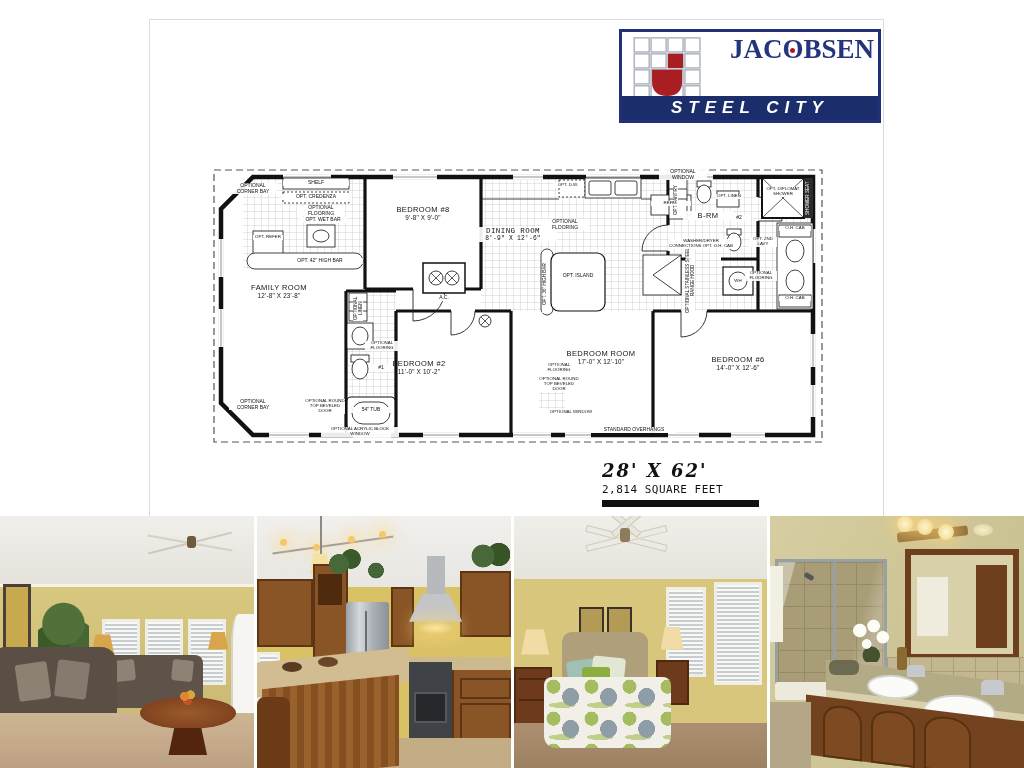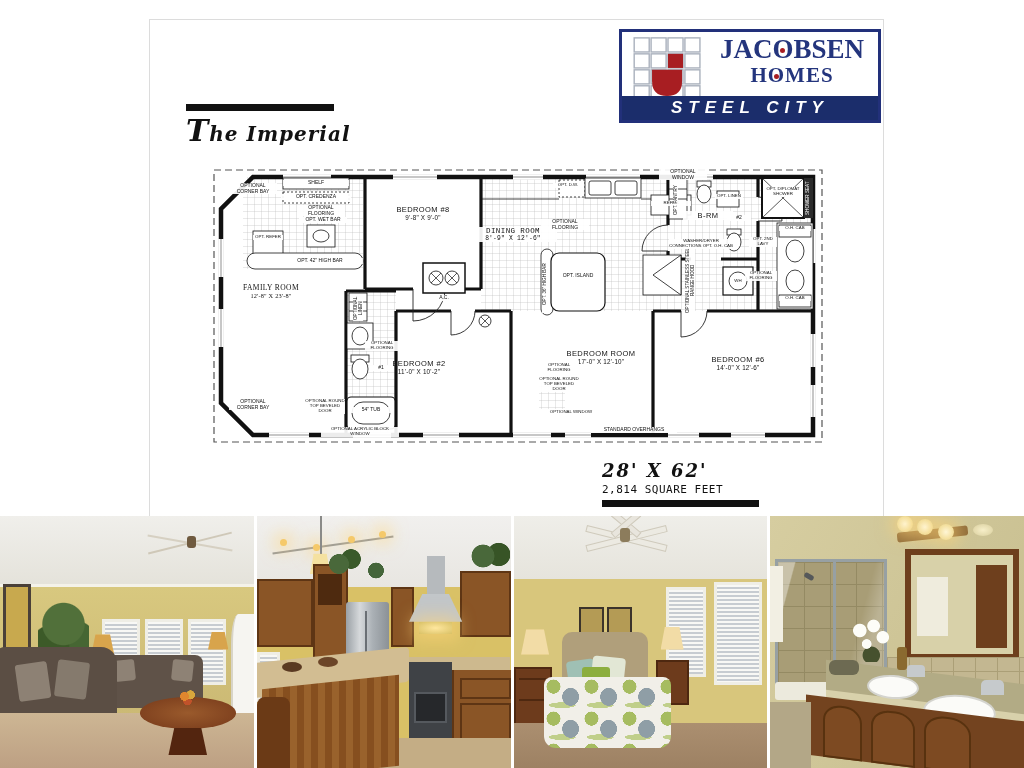--- a/index.html
+++ b/index.html
@@ -11,21 +11,21 @@
   
   #title-block{position:absolute;left:36px;top:84px;width:170px;}
   #title-bar{width:148px;height:7px;background:#111;}
   #plan-title{font-family:"DejaVu Serif",serif;font-style:italic;font-weight:bold;
     font-size:20px;color:#111;margin-top:2px;letter-spacing:1px;}
   #plan-title::first-letter{font-size:1.5em;}
   
   #logo{position:absolute;left:469px;top:9px;width:262px;height:94px;border:3px solid #22307a;
     background:#fff;box-sizing:border-box;}
   #logo-grid{position:absolute;left:8px;top:4px;}
-  #logo-text{position:absolute;left:88px;top:2px;width:164px;text-align:center;
+  #logo-text{position:absolute;left:88px;top:2px;width:164px;text-align:right;
     font-family:"Liberation Serif",serif;font-weight:bold;color:#24357d;}
   #logo-line1{font-size:27px;letter-spacing:0px;line-height:30px;}
   #logo-line2{font-size:21px;line-height:22px;letter-spacing:1px;}
   #logo-banner{position:absolute;left:0;right:0;bottom:0;height:24px;background:#1b2d6b;
     color:#fff;font-weight:bold;font-style:italic;font-size:17px;letter-spacing:6px;
     text-align:center;line-height:24px;}
   .odot{position:relative;display:inline-block;}
   .odot::after{content:"";position:absolute;left:50%;top:56%;width:5px;height:5px;
     margin:-2.5px 0 0 -2.5px;background:#a81e22;border-radius:50%;}
   
@@ -54,24 +54,20 @@
   .blinds{background:repeating-linear-gradient(180deg,#f8f8f5 0 2px,#c7ccd1 2px 4px);
     border:3px solid #efeee6;box-sizing:border-box;}
   .glow{box-shadow:0 0 16px 6px rgba(255,214,120,.55);}
   .shade{clip-path:polygon(18% 0,82% 0,100% 100%,0 100%);}
 </style>
 </head>
 <body>
 
 <div id="page">
 
-  <div id="title-block">
-    <div id="title-bar"></div>
-    <div id="plan-title">The Imperial</div>
-  </div>
 
   <div id="logo">
     <svg id="logo-grid" width="76" height="62" viewBox="0 0 76 66">
       <g stroke="#aab1bd" stroke-width="1.5" fill="#fff">
         <rect x="2" y="2" width="16" height="15"></rect>
           <rect x="20" y="2" width="16" height="15"></rect>
           <rect x="38" y="2" width="16" height="15"></rect>
           <rect x="56" y="2" width="16" height="15"></rect>
         <rect x="2" y="19" width="16" height="15"></rect>
           <rect x="20" y="19" width="16" height="15"></rect>
@@ -84,21 +80,20 @@
         <rect x="2" y="53" width="16" height="12"></rect>
           <rect x="20" y="53" width="16" height="12"></rect>
           <rect x="38" y="53" width="16" height="12"></rect>
           <rect x="56" y="53" width="16" height="12"></rect>
       </g>
       <rect x="38" y="19" width="16" height="15" fill="#a81e22"></rect>
       <path d="M21 36 H53 V48 Q53 64 37 64 Q21 64 21 48 Z" fill="#a81e22"></path>
     </svg>
     <div id="logo-text">
       <div id="logo-line1">JAC<span class="odot">O</span>BSEN</div>
-      <div id="logo-line2">H<span class="odot">O</span>MES</div>
     </div>
     <div id="logo-banner">STEEL CITY</div>
   </div>
 
   <div id="plan">
     <svg width="610" height="274" viewBox="0 0 610 274">
       <defs>
         <pattern id="tile" width="7" height="7" patternUnits="userSpaceOnUse">
           <path d="M0 0 H7 V7" fill="none" stroke="#b5b5b5" stroke-width="0.6"></path>
         </pattern>
@@ -183,21 +178,21 @@
         <ellipse cx="147" cy="167" rx="8" ry="9"></ellipse>
         <rect x="138" y="186" width="18" height="7"></rect>
         <ellipse cx="147" cy="200" rx="8" ry="10"></ellipse>
         <rect x="134" y="228" width="48" height="32" rx="4" stroke-width="1.2"></rect>
         <rect x="139" y="233" width="38" height="22" rx="11"></rect>
         <circle cx="272" cy="152" r="6"></circle>
         <path d="M268 148 L276 156 M276 148 L268 156" fill="none" stroke-width="0.7"></path>
       </g>
     </svg>
 
-    <div class="room" style="left:2px;top:114px;width:112px;font-family:Liberation Serif, serif;">
+    <div class="room" style="left:10px;top:114px;width:112px;">
       <div class="rn">FAMILY ROOM</div>
       <div class="rd">12'-8" X 23'-8"</div>
     </div>
     <div class="room" style="left:158px;top:36px;width:104px;">
       <div class="rn">BEDROOM #8</div>
       <div class="rd">9'-8" X 9'-0"</div>
     </div>
     <div class="room" style="left:256px;top:58px;width:88px;background:rgba(255,255,255,.92);font-family:Liberation Mono, monospace;">
       <div class="rn">DINING ROOM</div>
       <div class="rd">8'-9" X 12'-6"</div>

